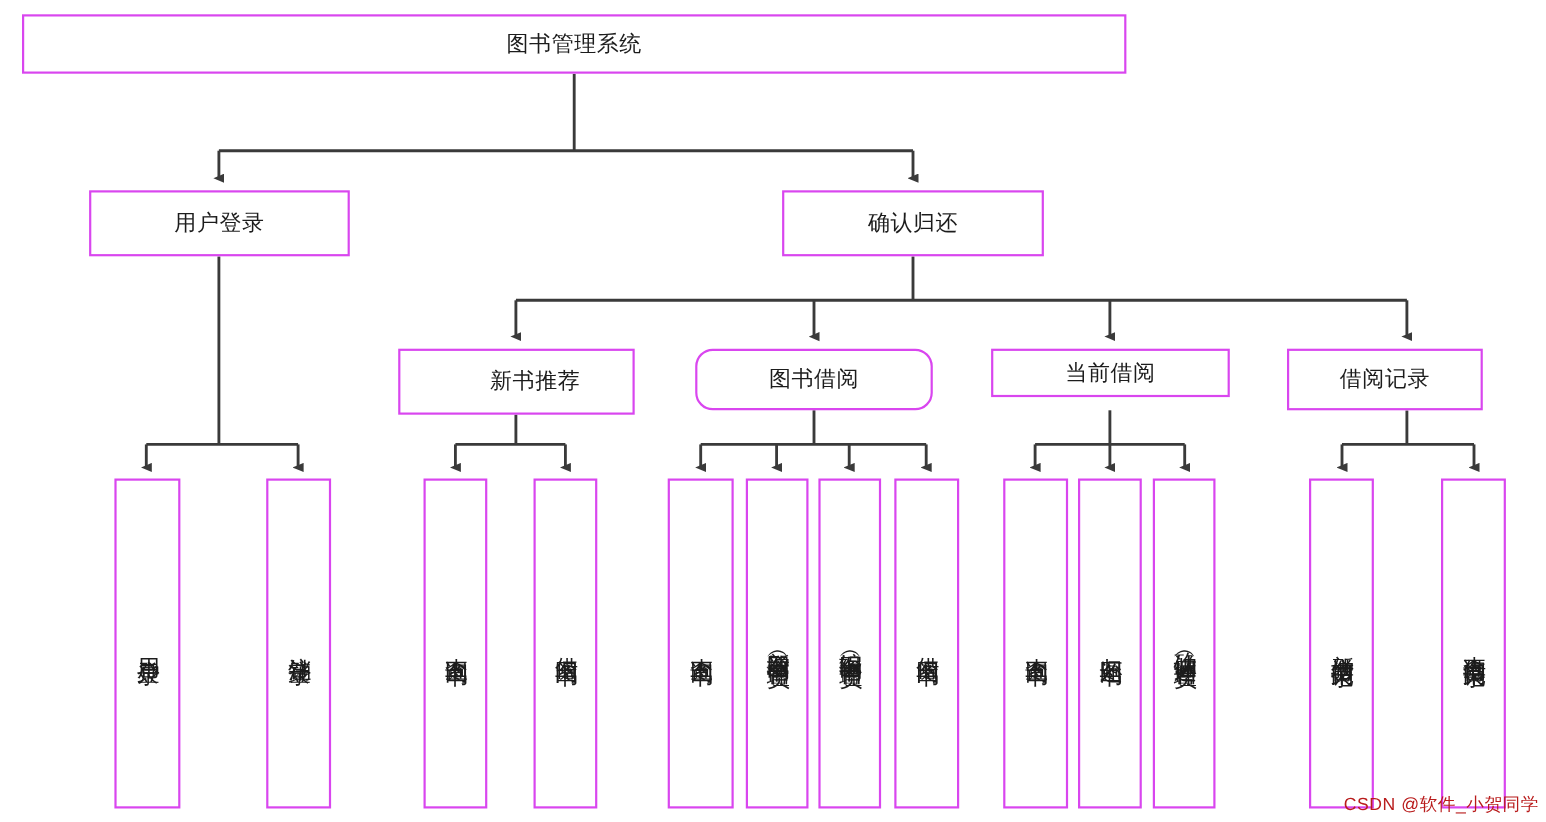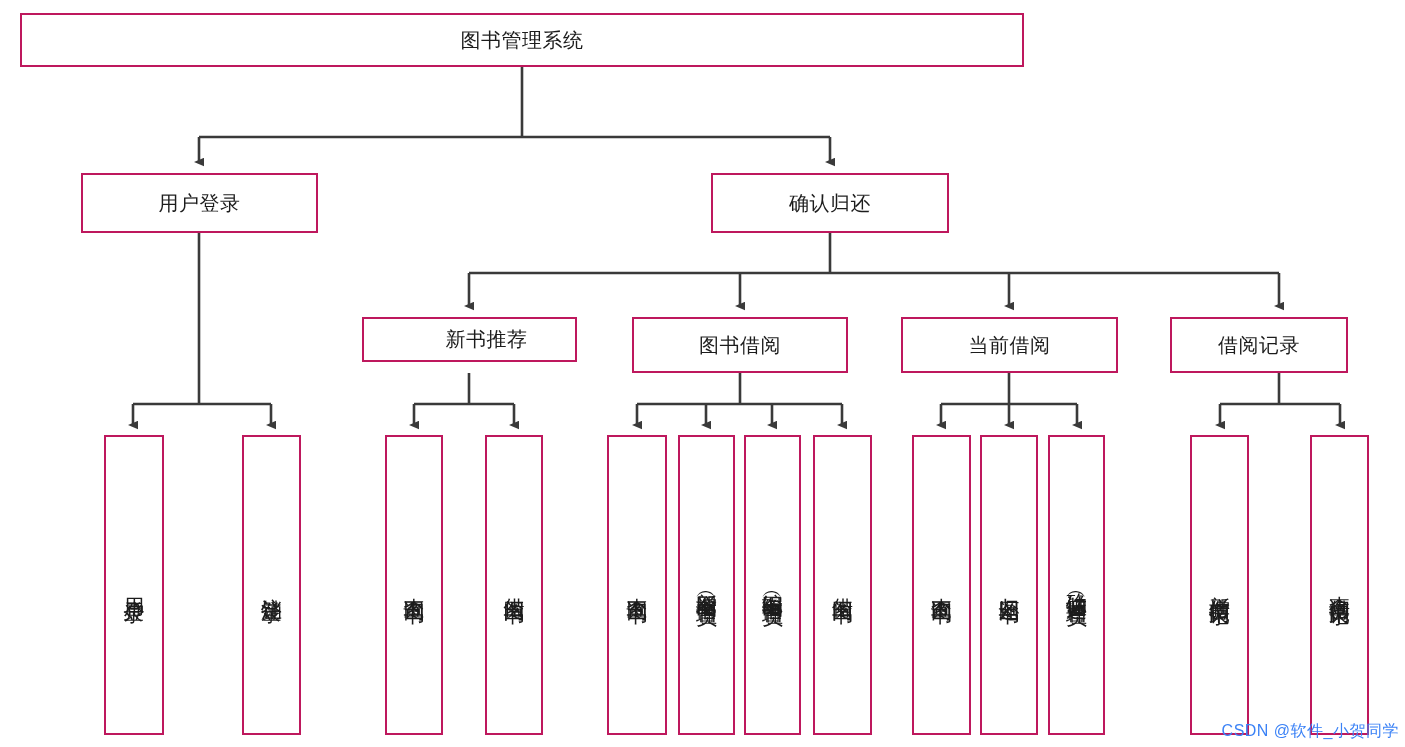--- a/index.html
+++ b/index.html
@@ -23,21 +23,21 @@
     left: 0;
     top: 0;
     width: 1405px;
     height: 747px;
     pointer-events: none;
   }
   .node {
     position: absolute;
     box-sizing: border-box;
     background: #ffffff;
-    border: 2px solid #be185d;
+    border: 2px solid #d946ef;
     display: flex;
     align-items: center;
     justify-content: center;
     color: #1c1c1c;
   }
   .node .lbl {
     display: block;
     text-align: center;
     line-height: 1.25;
     letter-spacing: 0.5px;
@@ -55,21 +55,21 @@
     font-size: 21px;
     letter-spacing: 2px;
     line-height: 1.05;
     max-height: 100%;
   }
   #watermark {
     position: absolute;
     right: 6px;
     bottom: 5px;
     font-size: 16px;
-    color: #3b82f6;
+    color: #b91c1c;
     letter-spacing: 0.5px;
     white-space: nowrap;
   }
 </style>
 </head>
 <body>
 
 <div id="canvas">
 
   <svg id="edges" viewBox="0 0 1405 747" xmlns="http://www.w3.org/2000/svg">
@@ -126,27 +126,27 @@
     <span class="lbl">图书管理系统</span>
   </div>
 
   <div class="node horiz" style="left:81px; top:173px; width:237px; height:60px;">
     <span class="lbl">用户登录</span>
   </div>
   <div class="node horiz" style="left:711px; top:173px; width:238px; height:60px;">
     <span class="lbl">确认归还</span>
   </div>
 
-  <div class="node horiz" style="left:362px; top:317px; width:215px; height:45px;padding-left:34px;">
+  <div class="node horiz" style="left:362px; top:317px; width:215px; height:60px;padding-left:34px;">
     <span class="lbl">新书推荐</span>
   </div>
-  <div class="node horiz" style="left:632px; top:317px; width:216px; height:56px;">
+  <div class="node horiz" style="left:632px; top:317px; width:216px; height:56px;border-radius:16px;">
     <span class="lbl">图书借阅</span>
   </div>
-  <div class="node horiz" style="left:901px; top:317px; width:217px; height:56px;">
+  <div class="node horiz" style="left:901px; top:317px; width:217px; height:44px;">
     <span class="lbl">当前借阅</span>
   </div>
   <div class="node horiz" style="left:1170px; top:317px; width:178px; height:56px;">
     <span class="lbl">借阅记录</span>
   </div>
 
   <div class="node vert" style="left:104px; top:435px; width:60px; height:300px;">
     <span class="lbl">用户登录</span>
   </div>
   <div class="node vert" style="left:242px; top:435px; width:59px; height:300px;">

